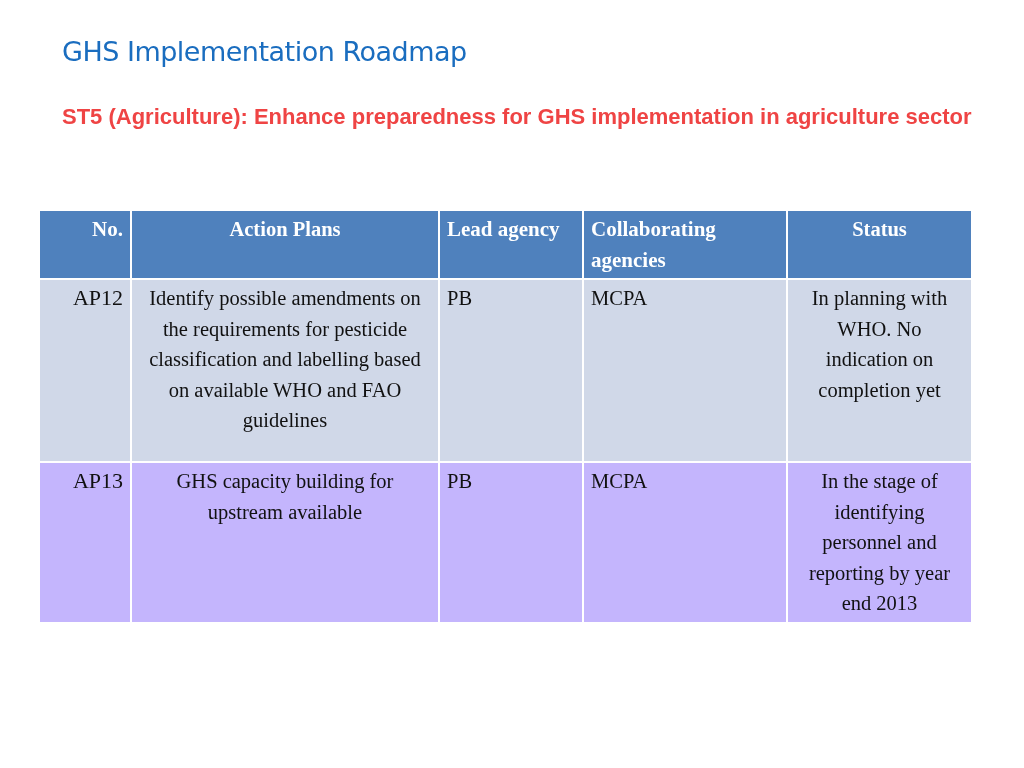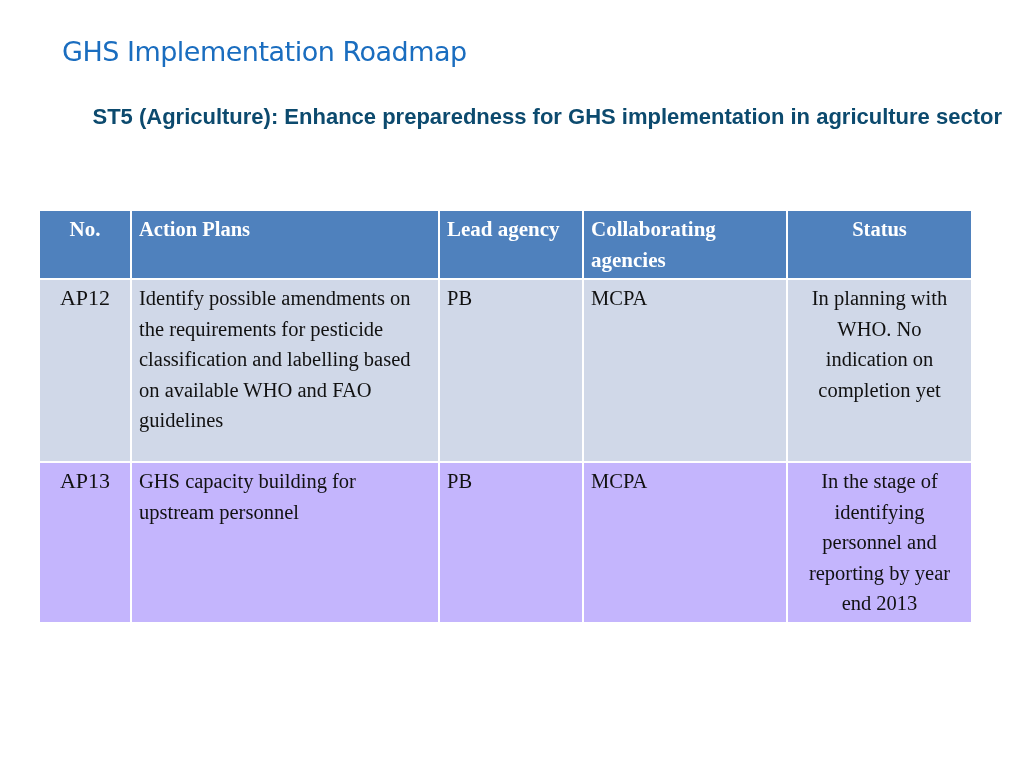--- a/index.html
+++ b/index.html
@@ -1,25 +1,25 @@
 <!DOCTYPE html>
 <html><head>
 <meta charset="utf-8">
 <style>
   html, body { margin:0; padding:0; }
   body { width:1024px; height:768px; background:#ffffff; position:relative; overflow:hidden; }
   .title { position:absolute; left:62px; top:36px; font-family:"DejaVu Sans", sans-serif; font-size:27px; color:#1a6dbf; letter-spacing:-0.5px; }
-  .subtitle { position:absolute; left:62px; top:100px; width:940px; font-family:"Liberation Sans", sans-serif; font-weight:bold; font-size:22px; line-height:34px; color:#0c4a6e;text-align:right; }
+  .subtitle { position:absolute; left:62px; top:100px; width:940px; font-family:"Liberation Sans", sans-serif; font-weight:bold; font-size:22px; line-height:34px; color:#ef4444; }
   table { position:absolute; left:38px; top:209px; width:935px; border-collapse:collapse; font-family:"Liberation Serif", serif; font-size:20.5px; color:#111; }
   th, td { border:2px solid #ffffff; vertical-align:top; padding:3px 7px; line-height:30.5px; }
   th { background:#4f81bd; color:#fff; font-weight:bold; text-align:center; height:61px; padding-top:3px; font-size:21px; }
   .r1 td { background:#d0d8e8; height:175px; }
   .r2 td { background:#c4b5fd; height:142px; }
-  .c-no { width:76px; text-align:center; }
-  .c-ap { width:292px; text-align:left; }
+  .c-no { width:76px; text-align:right; }
+  .c-ap { width:292px; text-align:center; }
   .c-lead { width:128px; text-align:left; }
   .c-col { width:188px; text-align:left; }
   .c-st { text-align:center;margin-left:12px; }
   td.c-no { font-size:22px; }
   .c-ap, .c-st { font-size:20.5px; }
 </style>
 </head>
 <body>
 
 <div class="title">GHS Implementation Roadmap</div>
@@ -38,19 +38,19 @@
   <tbody>
     <tr class="r1">
       <td class="c-no">AP12</td>
       <td class="c-ap">Identify possible amendments on the requirements for pesticide classification and labelling based on available WHO and FAO guidelines</td>
       <td class="c-lead">PB</td>
       <td class="c-col">MCPA</td>
       <td class="c-st">In planning with WHO. No indication on completion  yet</td>
     </tr>
     <tr class="r2">
       <td class="c-no">AP13</td>
-      <td class="c-ap">GHS capacity building for upstream personnel</td>
+      <td class="c-ap">GHS capacity building for upstream available</td>
       <td class="c-lead">PB</td>
       <td class="c-col">MCPA</td>
       <td class="c-st">In the stage of identifying personnel and reporting by year end 2013</td>
     </tr>
   </tbody>
 </table>
 
 </body></html>

